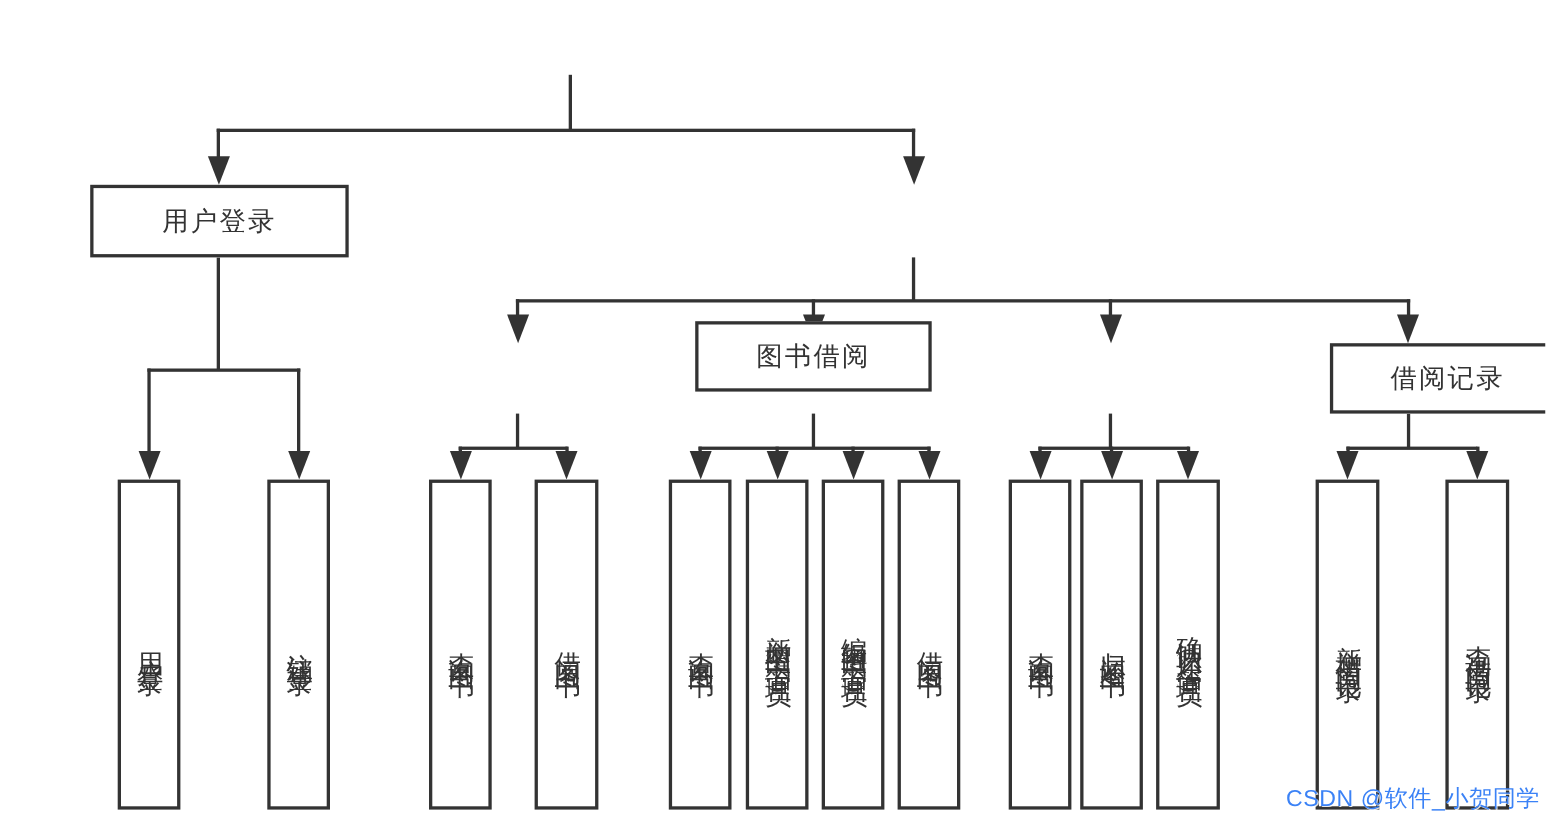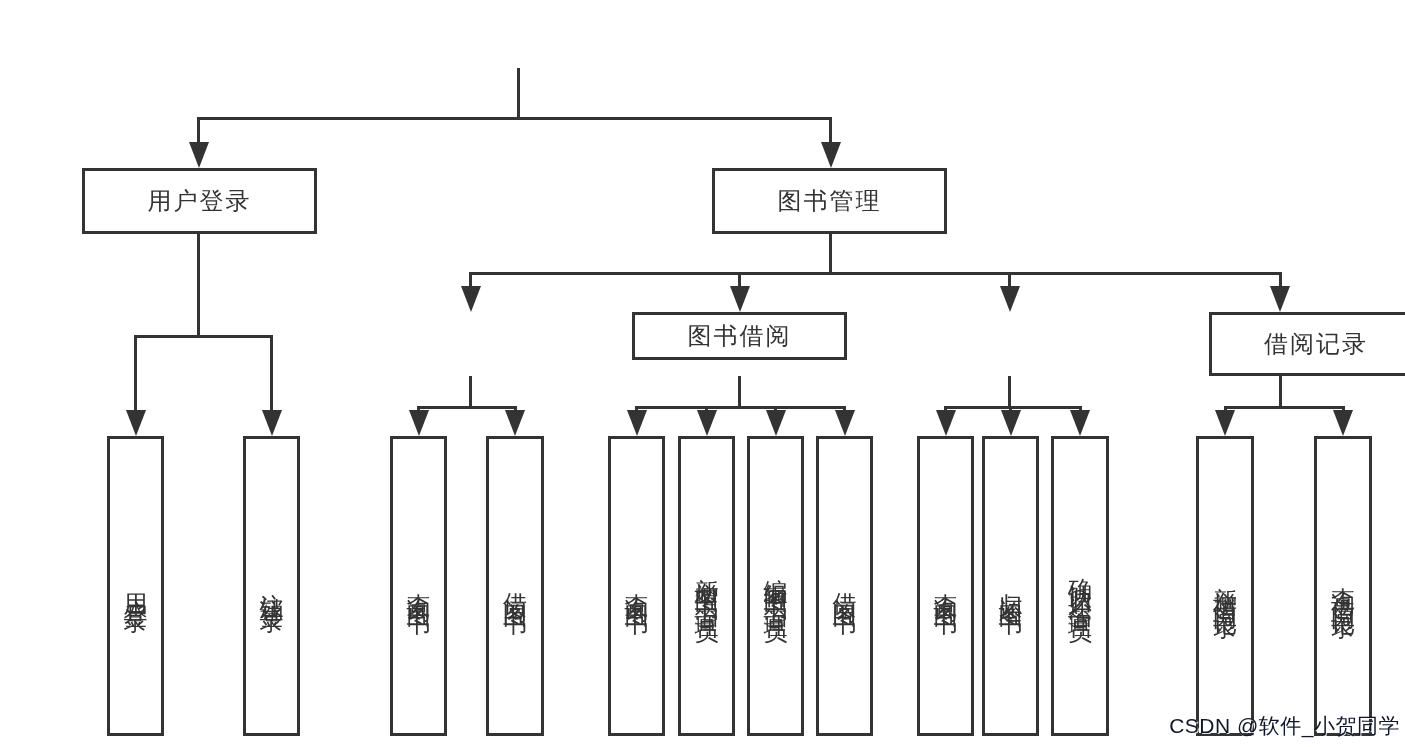--- a/index.html
+++ b/index.html
@@ -19,21 +19,21 @@
   .line{position:absolute;background:#333333;}
   .vline{width:3px;}
   .hline{height:3px;}
   .arrow{
     position:absolute;width:0;height:0;
     border-left:10px solid transparent;border-right:10px solid transparent;
     border-top:26px solid #333333;transform:translateX(-50%);
   }
   .watermark{
     position:absolute;left:1150px;top:712px;width:250px;text-align:right;
-    font-size:21px;color:#0f172a;letter-spacing:0.5px;z-index:10;
+    font-size:21px;color:#3b82f6;letter-spacing:0.5px;z-index:10;
     text-shadow:1px 1px 0 rgba(255,255,255,0.85);white-space:nowrap;
   }
 </style>
 </head>
 <body>
 
 <div class="stage">
 
   <div class="line vline" style="left:517px;top:68px;height:50px;"></div>
 
@@ -92,25 +92,22 @@
   <div class="arrow" style="left:945.5px;top:410px;"></div>
   <div class="arrow" style="left:1010.5px;top:410px;"></div>
   <div class="arrow" style="left:1080px;top:410px;"></div>
   <div class="arrow" style="left:1225px;top:410px;"></div>
   <div class="arrow" style="left:1343px;top:410px;"></div>
 
 
   <div class="box hbox" style="left:82px;top:168px;width:235px;height:66px;">
     <span>用户登录</span>
   </div>
-  <div class="box hbox" style="left:712px;top:168px;width:235px;height:66px;">
-    <span>图书管理</span>
-  </div>
 
-  <div class="box hbox" style="left:632px;top:312px;width:215px;height:48px;">
+  <div class="box hbox" style="left:632px;top:292px;width:215px;height:64px;">
     <span>图书借阅</span>
   </div>
   <div class="box hbox" style="left:1173px;top:312px;width:214px;height:64px;margin-left:36px;">
     <span>借阅记录</span>
   </div>
 
   <div class="box vbox" style="left:107px;top:436px;width:57px;height:300px;">
     <span>用户登录</span>
   </div>
   <div class="box vbox" style="left:243px;top:436px;width:57px;height:300px;">

